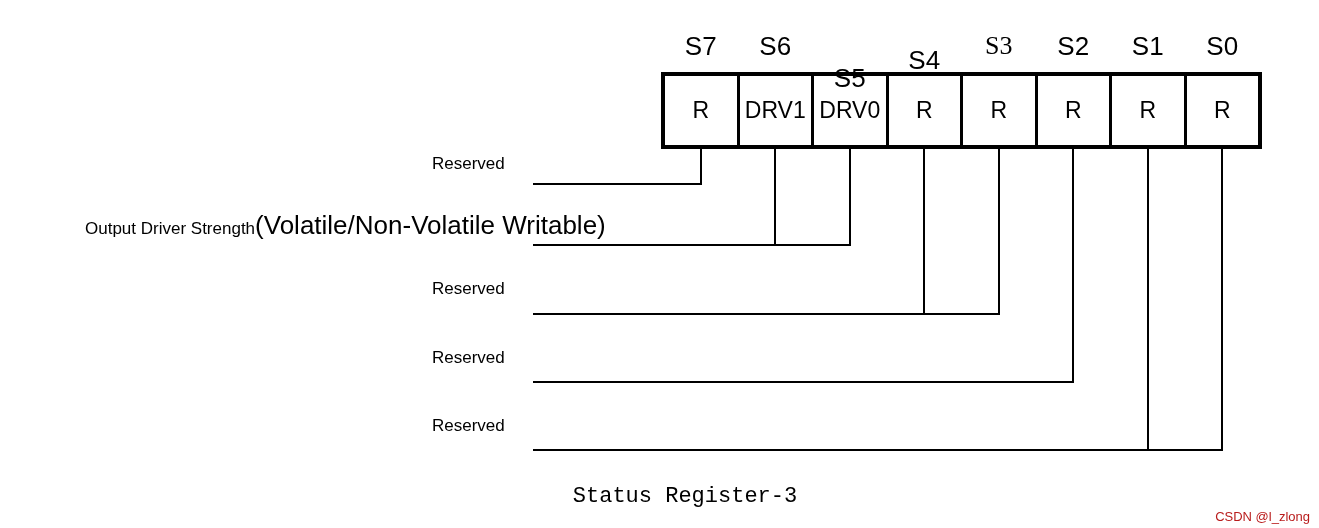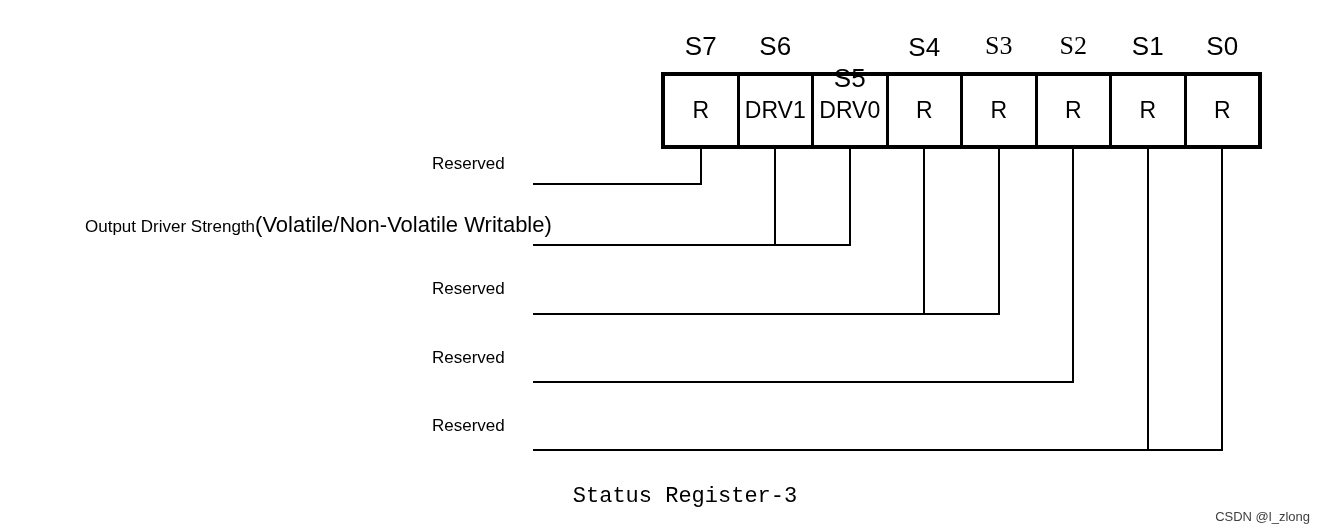--- a/index.html
+++ b/index.html
@@ -50,21 +50,21 @@
     background: #000000;
   }
   
   .ann-label {
     position: absolute;
     transform: translateY(-50%);
     white-space: nowrap;
     line-height: 1;
   }
   .ann-label .main   { font-size: 17px; }
-  .ann-label .suffix { font-size: 22px; }
+  .ann-label .suffix { font-size: 26px; }
   #diagram-title {
     position: absolute;
     transform: translateX(-50%);
     font-size: 22px;
     line-height: 1.2;
     white-space: nowrap;
     font-family: Liberation Mono, monospace;
   }
   #watermark {
     position: absolute;
@@ -99,27 +99,27 @@
         <span>R</span>
       </div>
       <div class="bit-cell">
         <span>R</span>
       </div>
       <div class="bit-cell">
         <span>R</span>
       </div>
     </div>
   <div id="diagram-title" style="left: 685px; top: 484px;">Status Register-3</div>
-  <div id="watermark" style="color: #404040;">CSDN @l_zlong</div>
+  <div id="watermark" style="color: #b91c1c;">CSDN @l_zlong</div>
 <div class="bit-pos-label" style="left: 700.75px; top: 33px;">S7</div>
     <div class="bit-pos-label" style="left: 775.25px; top: 33px;">S6</div>
     <div class="bit-pos-label" style="left: 849.75px; top: 33px; margin-top: 32px;">S5</div>
-    <div class="bit-pos-label" style="left: 924.25px; top: 34px;">S4</div>
+    <div class="bit-pos-label" style="left: 924.25px; top: 47px;">S4</div>
     <div class="bit-pos-label" style="left: 998.75px; top: 33px; font-family: Liberation Serif, serif;">S3</div>
-    <div class="bit-pos-label" style="left: 1073.25px; top: 33px; font-family: Liberation Serif, serif;">S2</div>
+    <div class="bit-pos-label" style="left: 1073.25px; top: 33px;">S2</div>
     <div class="bit-pos-label" style="left: 1147.75px; top: 33px;">S1</div>
     <div class="bit-pos-label" style="left: 1222.25px; top: 33px;">S0</div>
     <div class="conn-v" style="left: 699.75px; top: 148px; width: 2px; height: 37px;"></div>
     <div class="conn-h" style="left: 533px; top: 183px; width: 168.75px; height: 2px;"></div>
     <div class="ann-label" style="left: 432px; top: 163px;"><span class="main">Reserved</span></div>
     <div class="conn-v" style="left: 774.25px; top: 148px; width: 2px; height: 98px;"></div>
     <div class="conn-v" style="left: 848.75px; top: 148px; width: 2px; height: 98px;"></div>
     <div class="conn-h" style="left: 533px; top: 244px; width: 317.75px; height: 2px;"></div>
     <div class="ann-label" style="left: 85px; top: 225px;"><span class="main">Output Driver Strength</span><span class="suffix">(Volatile/Non-Volatile Writable)</span></div>
     <div class="conn-v" style="left: 923.25px; top: 148px; width: 2px; height: 167px;"></div>

